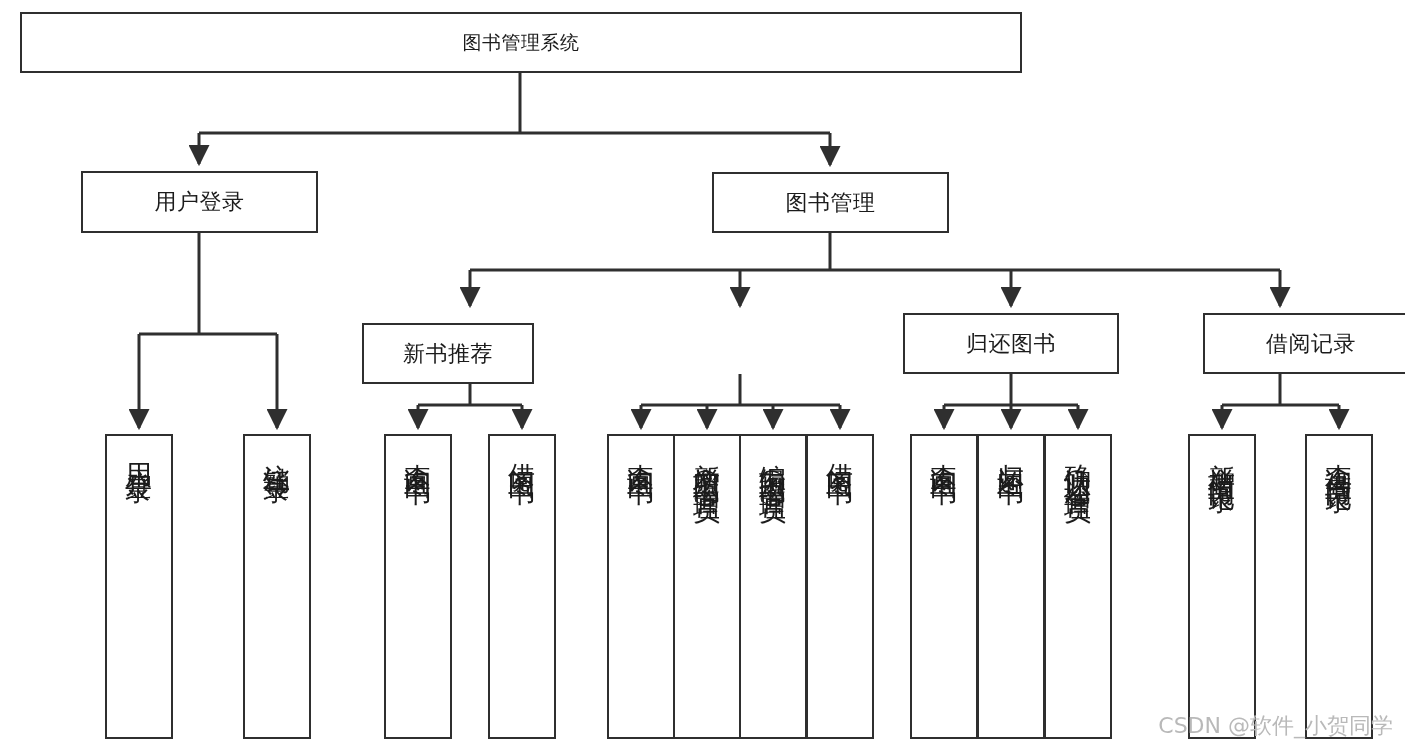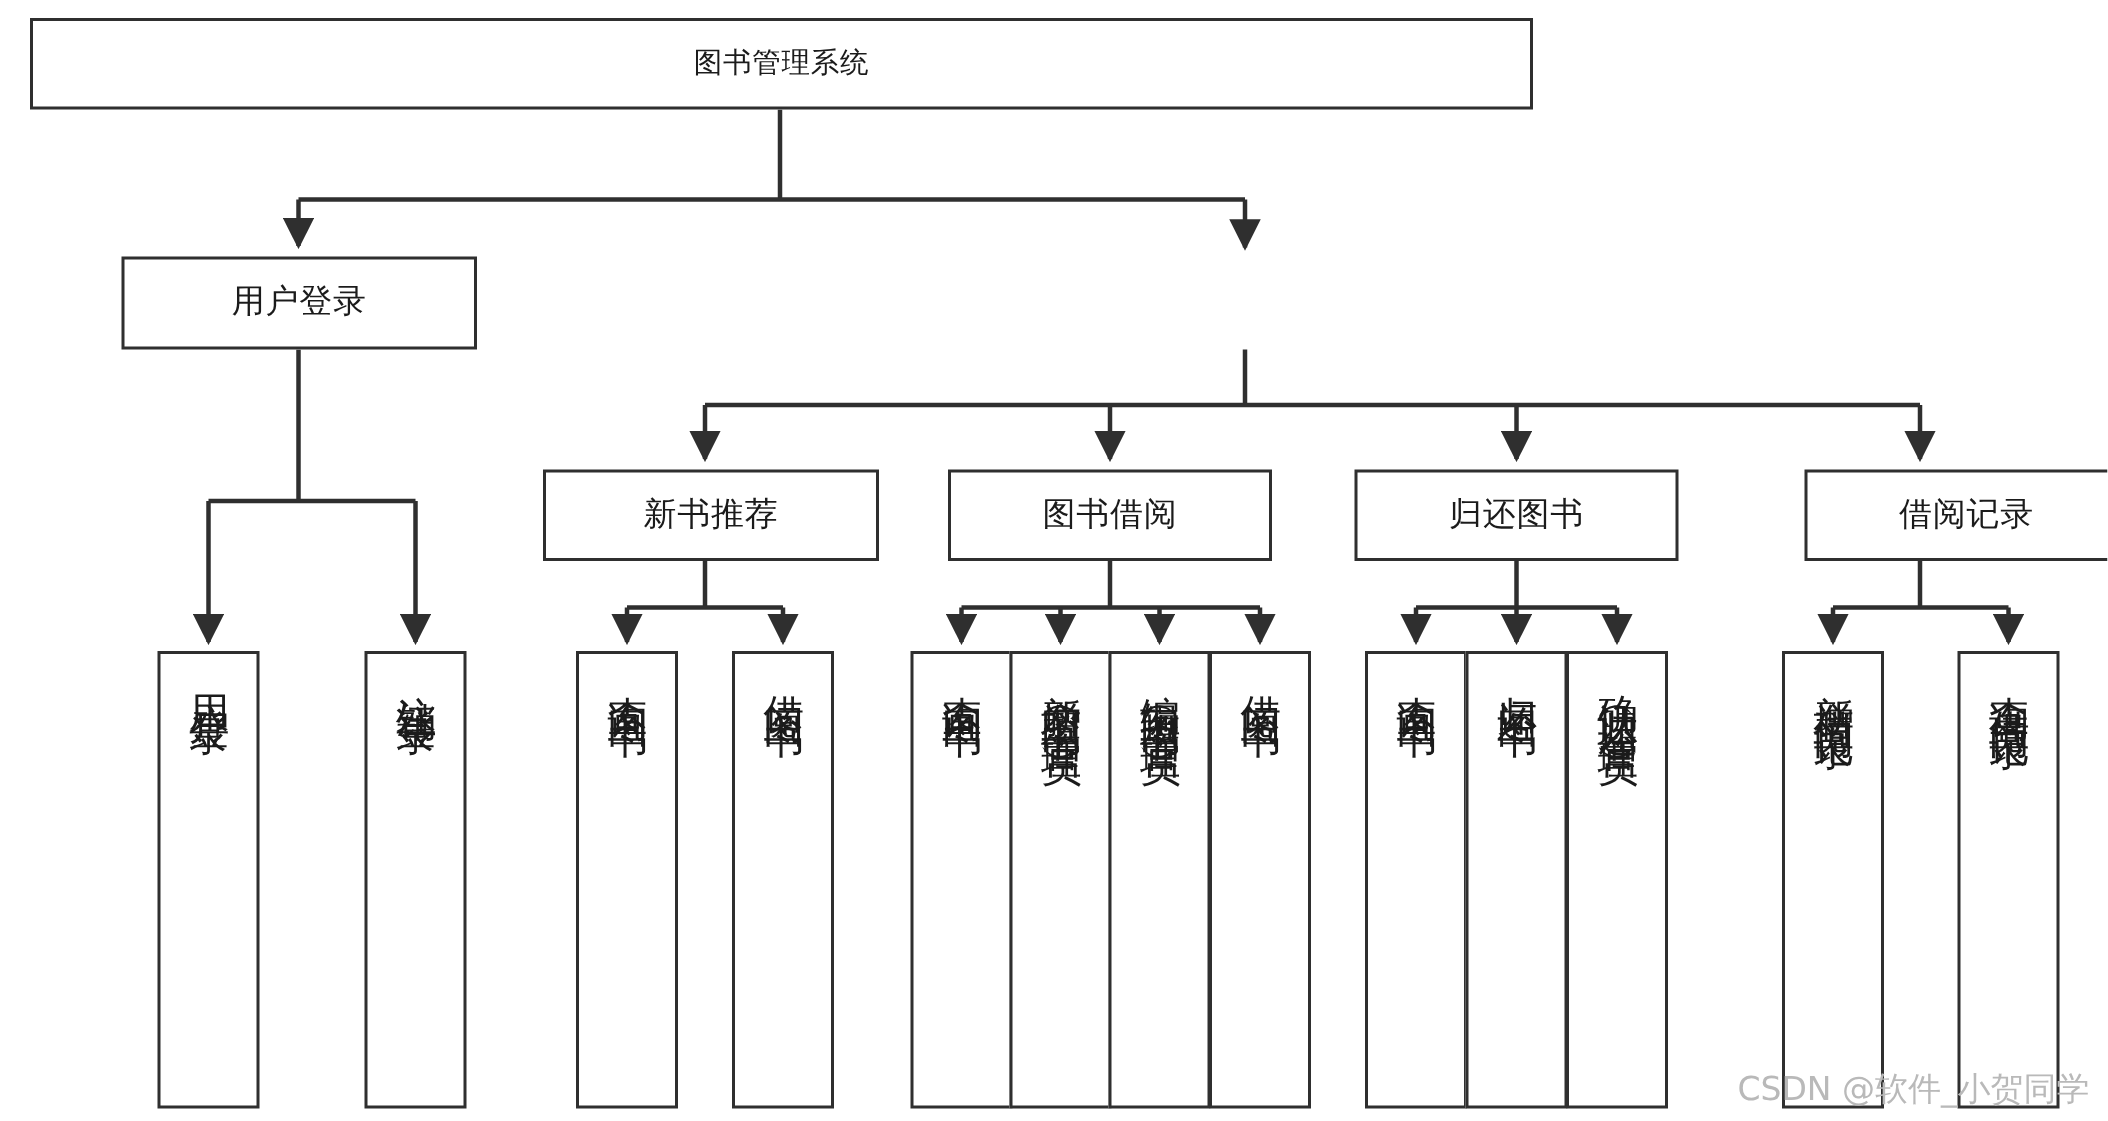--- a/index.html
+++ b/index.html
@@ -124,26 +124,26 @@
     </g>
   </svg>
 
   <div class="node horiz" id="node-root" style="left:20px; top:12px; width:1002px; height:61px;">
     <span class="node-label">图书管理系统</span>
   </div>
 
   <div class="node horiz" style="left:81px; top:171px; width:237px; height:62px;">
     <span class="node-label">用户登录</span>
   </div>
+  <div class="node horiz" style="left:712px; top:172px; width:237px; height:61px;">
+    <span class="node-label">图书管理</span>
+  </div>
 
-  <div class="node horiz" style="left:362px; top:313px; width:224px; height:61px;">
+  <div class="node horiz" style="left:362px; top:323px; width:172px; height:61px;">
     <span class="node-label">新书推荐</span>
-  </div>
-  <div class="node horiz" style="left:632px; top:313px; width:216px; height:61px;">
-    <span class="node-label">图书借阅</span>
   </div>
   <div class="node horiz" style="left:903px; top:313px; width:216px; height:61px;">
     <span class="node-label">归还图书</span>
   </div>
   <div class="node horiz" style="left:1172px; top:313px; width:216px; height:61px;margin-left:31px;">
     <span class="node-label">借阅记录</span>
   </div>
 
   <div class="node vert" style="left:105px; top:434px; width:68px; height:305px;">
     <span class="node-label">用户登录</span>

